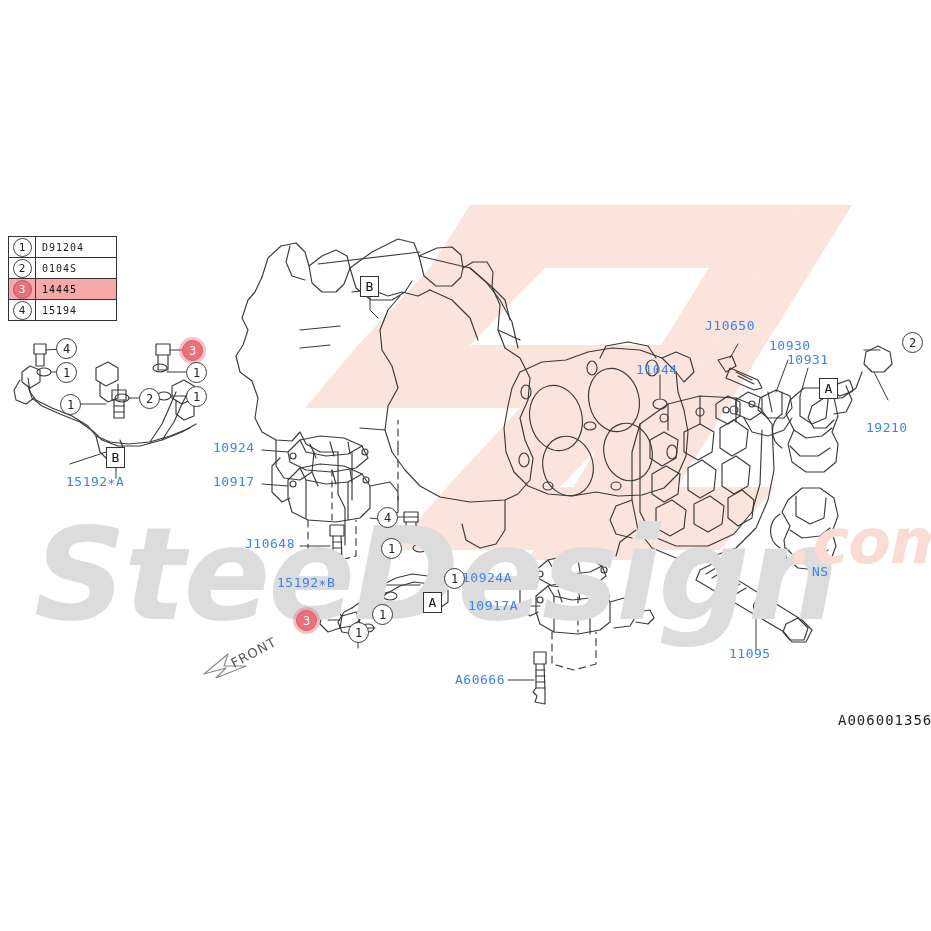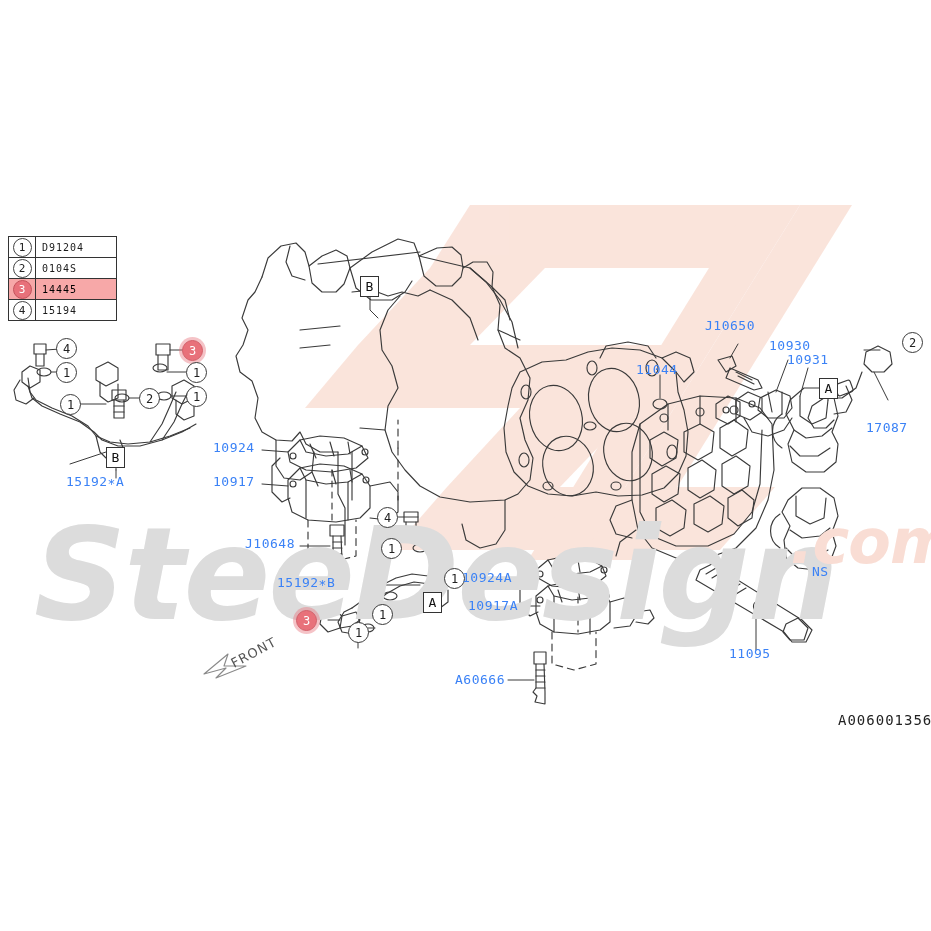--- a/index.html
+++ b/index.html
@@ -373,21 +373,21 @@
 
   <div class="lbl" style="left:66px;top:474px;">15192∗A</div>
   <div class="lbl" style="left:213px;top:440px;">10924</div>
   <div class="lbl" style="left:213px;top:474px;">10917</div>
   <div class="lbl" style="left:245px;top:536px;">J10648</div>
   <div class="lbl" style="left:277px;top:575px;">15192∗B</div>
   <div class="lbl" style="left:636px;top:362px;">11044</div>
   <div class="lbl" style="left:705px;top:318px;">J10650</div>
   <div class="lbl" style="left:769px;top:338px;">10930</div>
   <div class="lbl" style="left:787px;top:352px;">10931</div>
-  <div class="lbl" style="left:866px;top:420px;">17087</div>
+  <div class="lbl" style="left:866px;top:420px;">19210</div>
   <div class="lbl" style="left:462px;top:570px;">10924A</div>
   <div class="lbl" style="left:468px;top:598px;">10917A</div>
   <div class="lbl" style="left:455px;top:672px;">A60666</div>
   <div class="lbl" style="left:729px;top:646px;">11095</div>
   <div class="lbl" style="left:812px;top:564px;">NS</div>
 
   <div class="front" style="left:229px;top:645px;">FRONT</div>
   <div class="code" style="left:838px;top:712px;">A006001356</div>
 
 </div>

